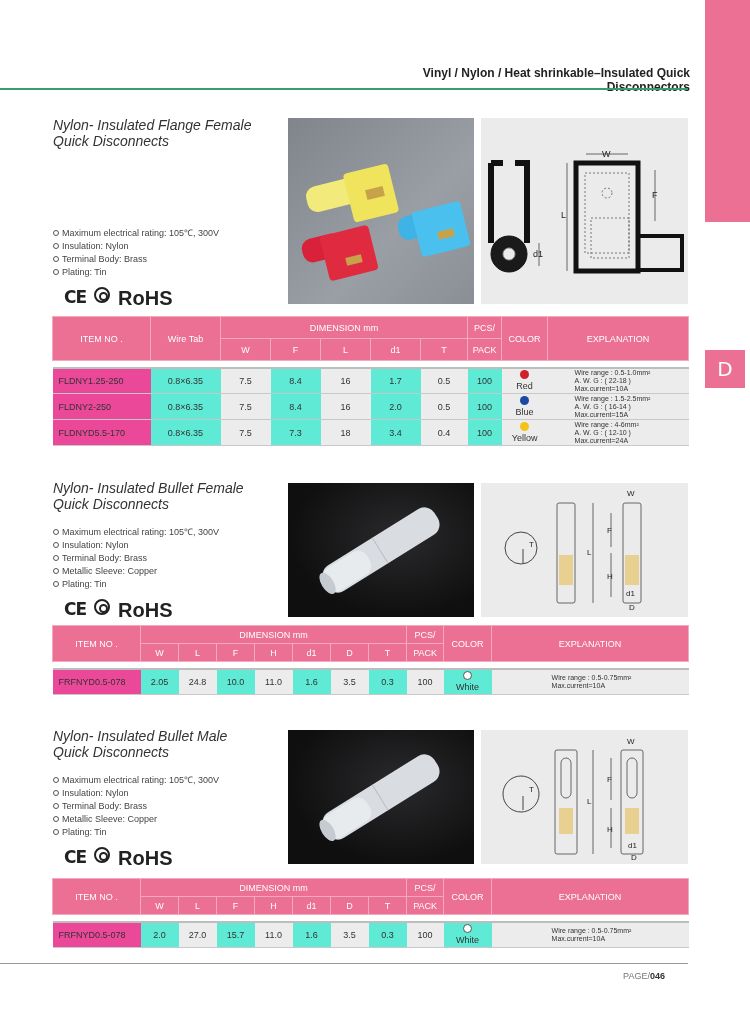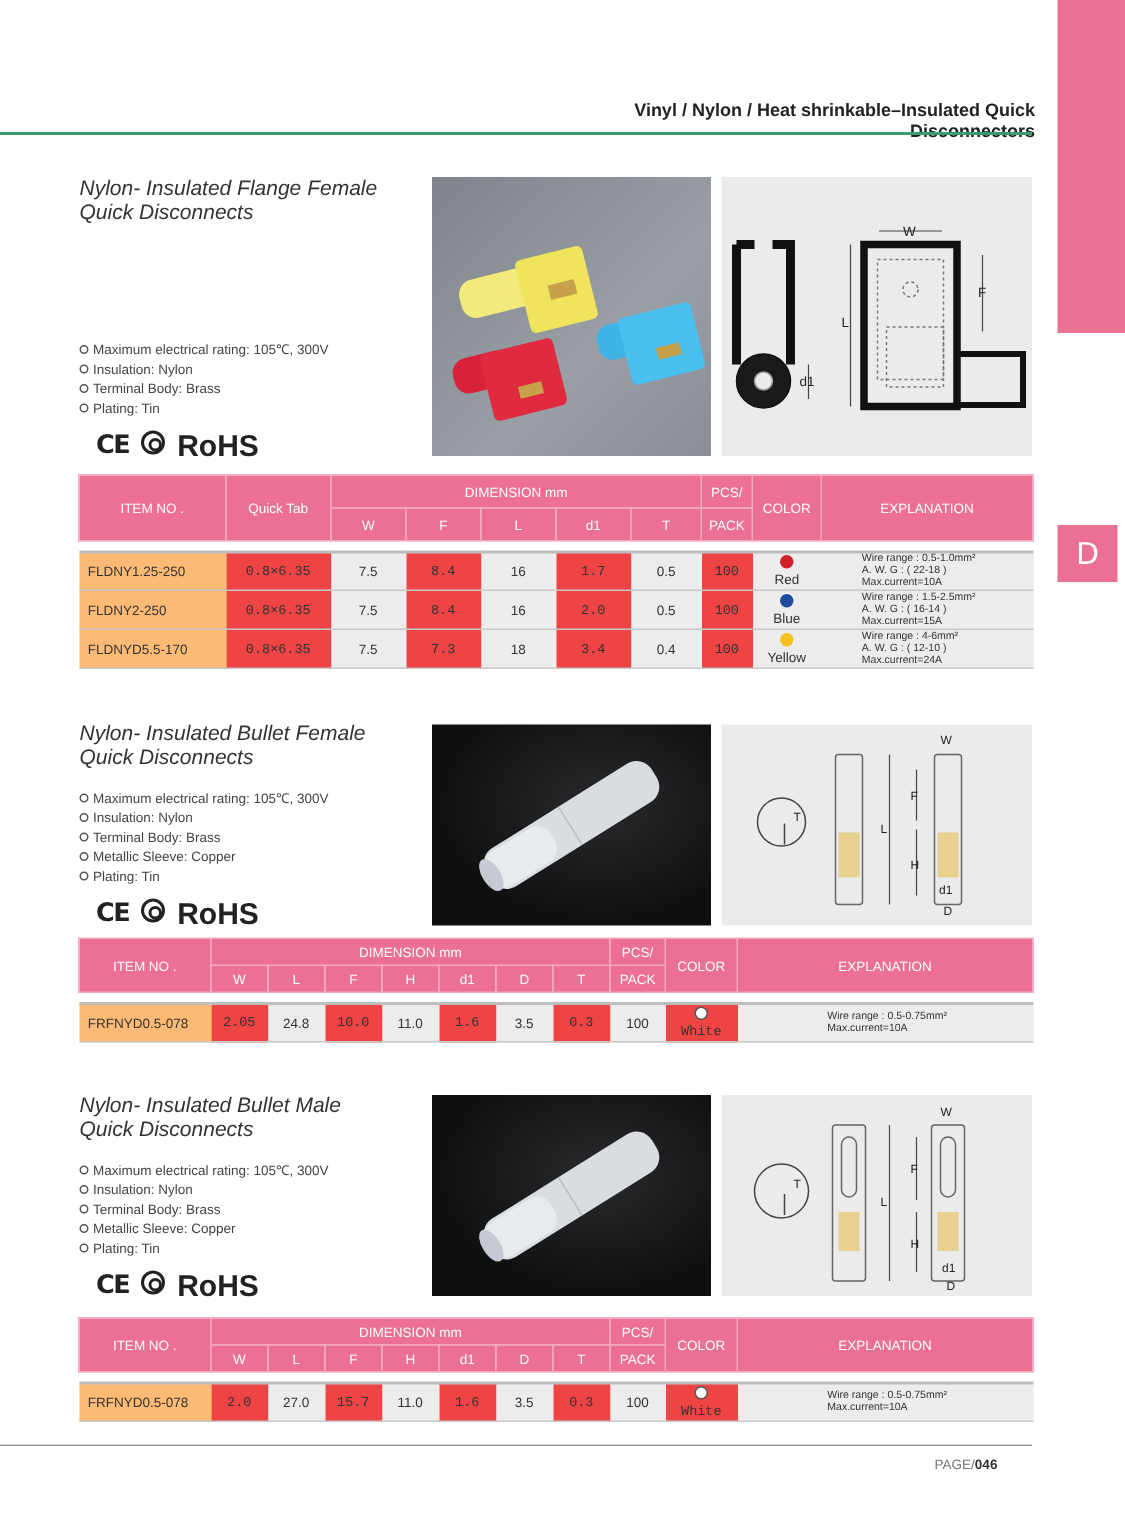--- a/index.html
+++ b/index.html
@@ -19,23 +19,23 @@
   .rohs { font-size: 20px; font-weight: bold; color: #222; }
 
   .photo { position: absolute; left: 288px; width: 186px; }
   .photo.grey { background: linear-gradient(135deg, #80848b, #9a9ea5 60%, #8a8e95); }
   .photo.dark { background: radial-gradient(ellipse at 60% 40%, #2a2a2c, #0f0f10 70%); }
   .drawing { position: absolute; left: 481px; width: 207px; background: #ebebeb; }
 
   table.spec { position: absolute; left: 52px; width: 636px; border-collapse: collapse; table-layout: fixed; }
   table.spec th { background: #ec6f94; color: #fff; font-weight: normal; font-size: 9px; text-align: center; border: 1px solid #f3a9bf; padding: 0; }
   table.spec td { font-size: 9px; color: #333; text-align: center; height: 26px; border-bottom: 1px solid #c8c8c8; }
-  table.spec td.item { background: #fdba74; text-align: left; padding-left: 6px; color: #333; }
+  table.spec td.item { background: #ec4899; text-align: left; padding-left: 6px; color: #333; }
   table.spec td.alt { background: #ececec; }
-  table.spec td.wht { background: #ef4444; font-family: Liberation Mono, monospace; }
+  table.spec td.wht { background: #5eead4; }
   table.spec td.expl { text-align: left; padding-left: 27px; font-size: 7px; line-height: 8px; background: #ececec; }
   table.spec tr.gap td { height: 7px; background: #fff; border: none; border-bottom: 2px solid #bdbdbd; }
   .dot { display: inline-block; width: 9px; height: 9px; border-radius: 50%; }
   .dot.open { border: 1px solid #555; background: #fff; }
   .color-label { display: block; font-size: 9px; line-height: 10px; }
 
   .footer-rule { position: absolute; left: 0; top: 963px; width: 688px; height: 1px; background: #999; }
   .page-num { position: absolute; left: 600px; top: 971px; width: 88px; text-align: center; font-size: 9px; color: #777; }
   .page-num b { color: #333; }
   svg { display: block; }
@@ -119,21 +119,21 @@
         <col style="width:50px">
         <col style="width:50px">
         <col style="width:47px">
         <col style="width:34px">
         <col style="width:46px">
         <col style="width:141px">
     </colgroup>
     <tbody>
         <tr style="height:22px;">
       <th rowspan="2">ITEM NO .</th>
-      <th rowspan="2">Quick Tab</th>
+      <th rowspan="2">Wire Tab</th>
       <th colspan="5">DIMENSION mm</th>
       <th>PCS/</th>
       <th rowspan="2">COLOR</th>
       <th rowspan="2">EXPLANATION</th>
     </tr>
     <tr style="height:22px;">
       <th>W</th>
       <th>F</th>
       <th>L</th>
       <th>d1</th>

